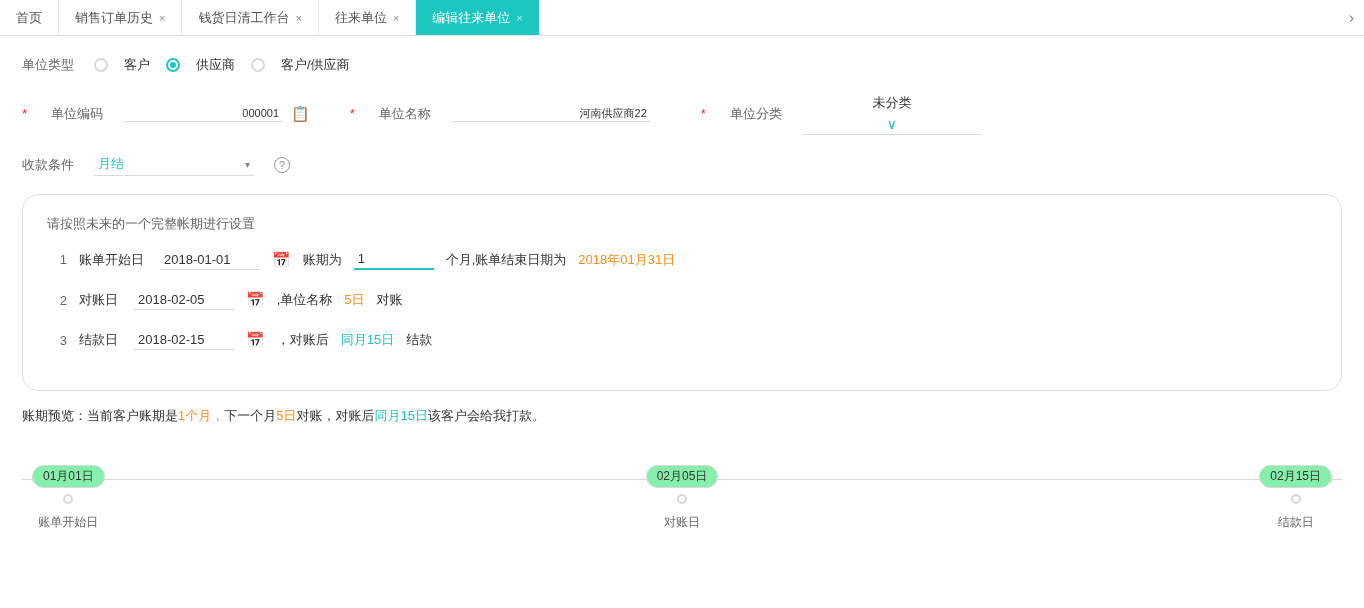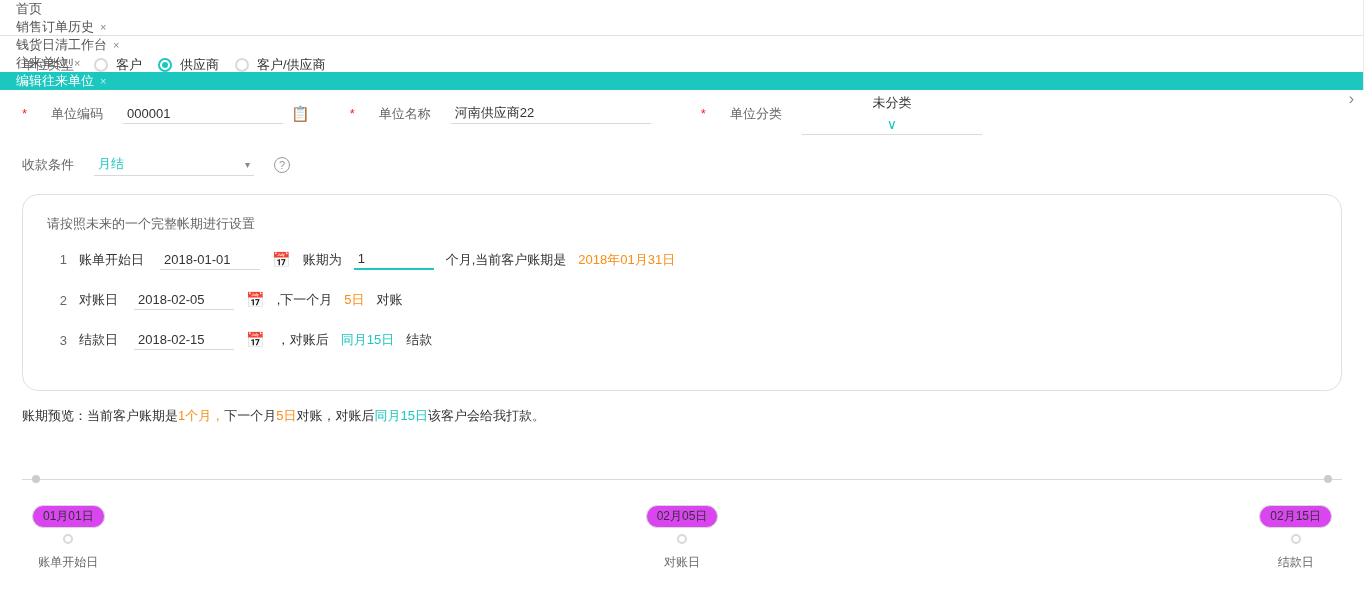--- a/index.html
+++ b/index.html
@@ -5,21 +5,20 @@
     * { box-sizing: border-box; margin: 0; padding: 0; font-family: 'Microsoft YaHei', '微软雅黑', Arial, sans-serif; font-size: 13px; }
     body { background: #f5f5f5; color: #333; }
 
     
     .tab-bar {
       display: flex;
       align-items: stretch;
       background: #fff;
       border-bottom: 1px solid #e0e0e0;
       height: 36px;
-      flex-direction: column;
     }
     .tab {
       display: flex;
       align-items: center;
       padding: 0 16px;
       cursor: pointer;
       border-right: 1px solid #e8e8e8;
       color: #555;
       font-size: 13px;
       white-space: nowrap;
@@ -69,21 +68,21 @@
       margin-right: 4px;
     }
     .radio-group {
       display: flex;
       gap: 16px;
       align-items: center;
     }
     .radio-item {
       display: flex;
       align-items: center;
-      gap: 8px;
+      gap: 16px;
       cursor: pointer;
     }
     .radio-circle {
       width: 14px;
       height: 14px;
       border-radius: 50%;
       border: 2px solid #d9d9d9;
       display: flex;
       align-items: center;
       justify-content: center;
@@ -102,23 +101,24 @@
     .field-group {
       display: flex;
       align-items: center;
       gap: 8px;
     }
     .text-input {
       border: none;
       border-bottom: 1px solid #d9d9d9;
       outline: none;
       padding: 2px 4px;
-      font-size: 13px;
+      font-size: 11px;
       color: #333;
       width: 160px;
+      text-align: right;
     }
     .calendar-icon {
       color: #1cc7bf;
       cursor: pointer;
       font-size: 15px;
     }
     .dropdown-field {
       display: flex;
       align-items: center;
       border-bottom: 1px solid #d9d9d9;
@@ -271,28 +271,27 @@
       gap: 6px;
     }
     .timeline-dot {
       width: 10px;
       height: 10px;
       border-radius: 50%;
       background: #fff;
       border: 2px solid #d9d9d9;
     }
     .timeline-badge {
-      background: #d946ef;
+      background: #86efac;
       border: 1px solid #d9d9d9;
       border-radius: 20px;
       padding: 2px 10px;
       font-size: 12px;
       color: #333;
       white-space: nowrap;
-      margin-top: 40px;
     }
     .timeline-label {
       font-size: 12px;
       color: #666;
       margin-top: 4px;
     }
   </style>
 </head>
 <body>
 
@@ -371,30 +370,30 @@
   <div class="inner-card">
     <div class="card-hint">请按照未来的一个完整帐期进行设置</div>
 
     <div class="config-row">
       <span class="row-num">1</span>
       <span class="row-field-label">账单开始日</span>
       <input type="text" class="date-input" value="2018-01-01" style="">
       <span class="calendar-icon">📅</span>
       <span class="desc-text">账期为</span>
       <input type="text" class="period-input" value="1" style="">
-      <span class="desc-text">个月,当前客户账期是</span>
+      <span class="desc-text">个月,账单结束日期为</span>
       <span class="highlight-orange">2018年01月31日</span>
     </div>
 
     <div class="config-row">
       <span class="row-num">2</span>
       <span class="row-field-label">对账日</span>
       <input type="text" class="date-input" value="2018-02-05" style="">
       <span class="calendar-icon">📅</span>
-      <span class="desc-text">,下一个月</span>
+      <span class="desc-text">,单位名称</span>
         <span class="highlight-orange">5日</span>
         <span class="desc-text">对账</span>
     </div>
 
     <div class="config-row">
       <span class="row-num">3</span>
       <span class="row-field-label">结款日</span>
       <input type="text" class="date-input" value="2018-02-15" style="">
       <span class="calendar-icon">📅</span>
       <span class="desc-text">，对账后</span>

